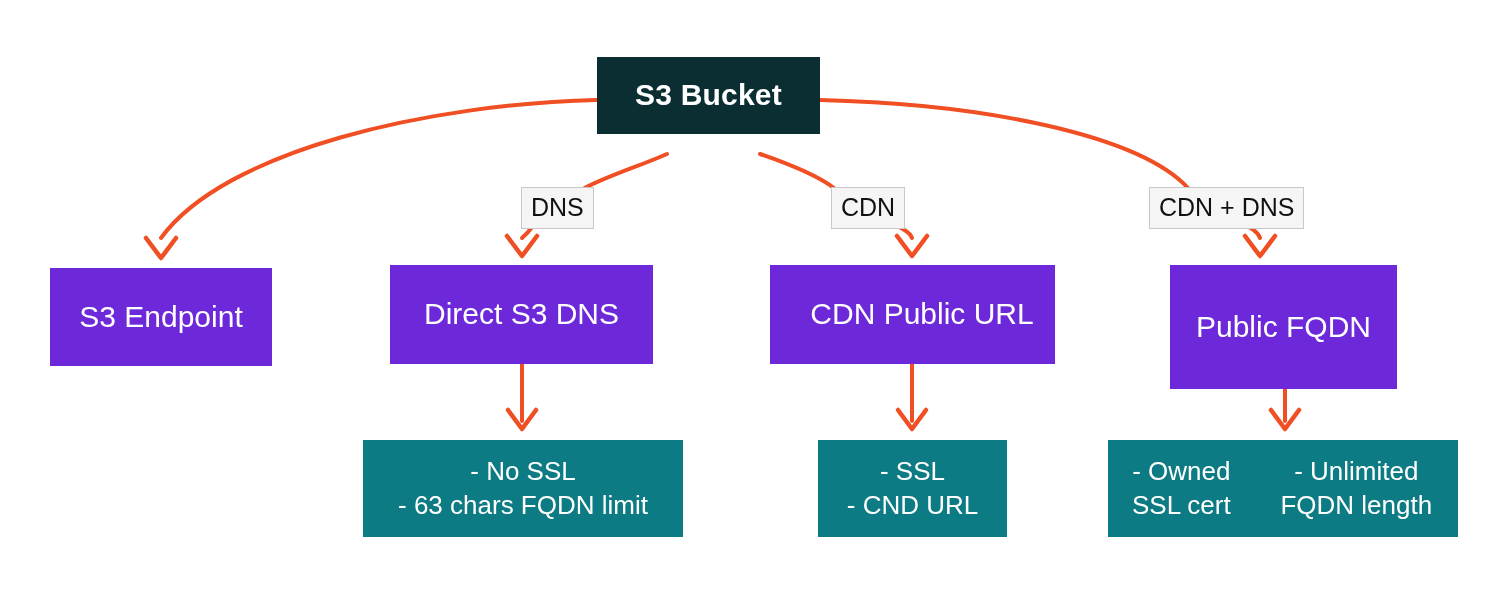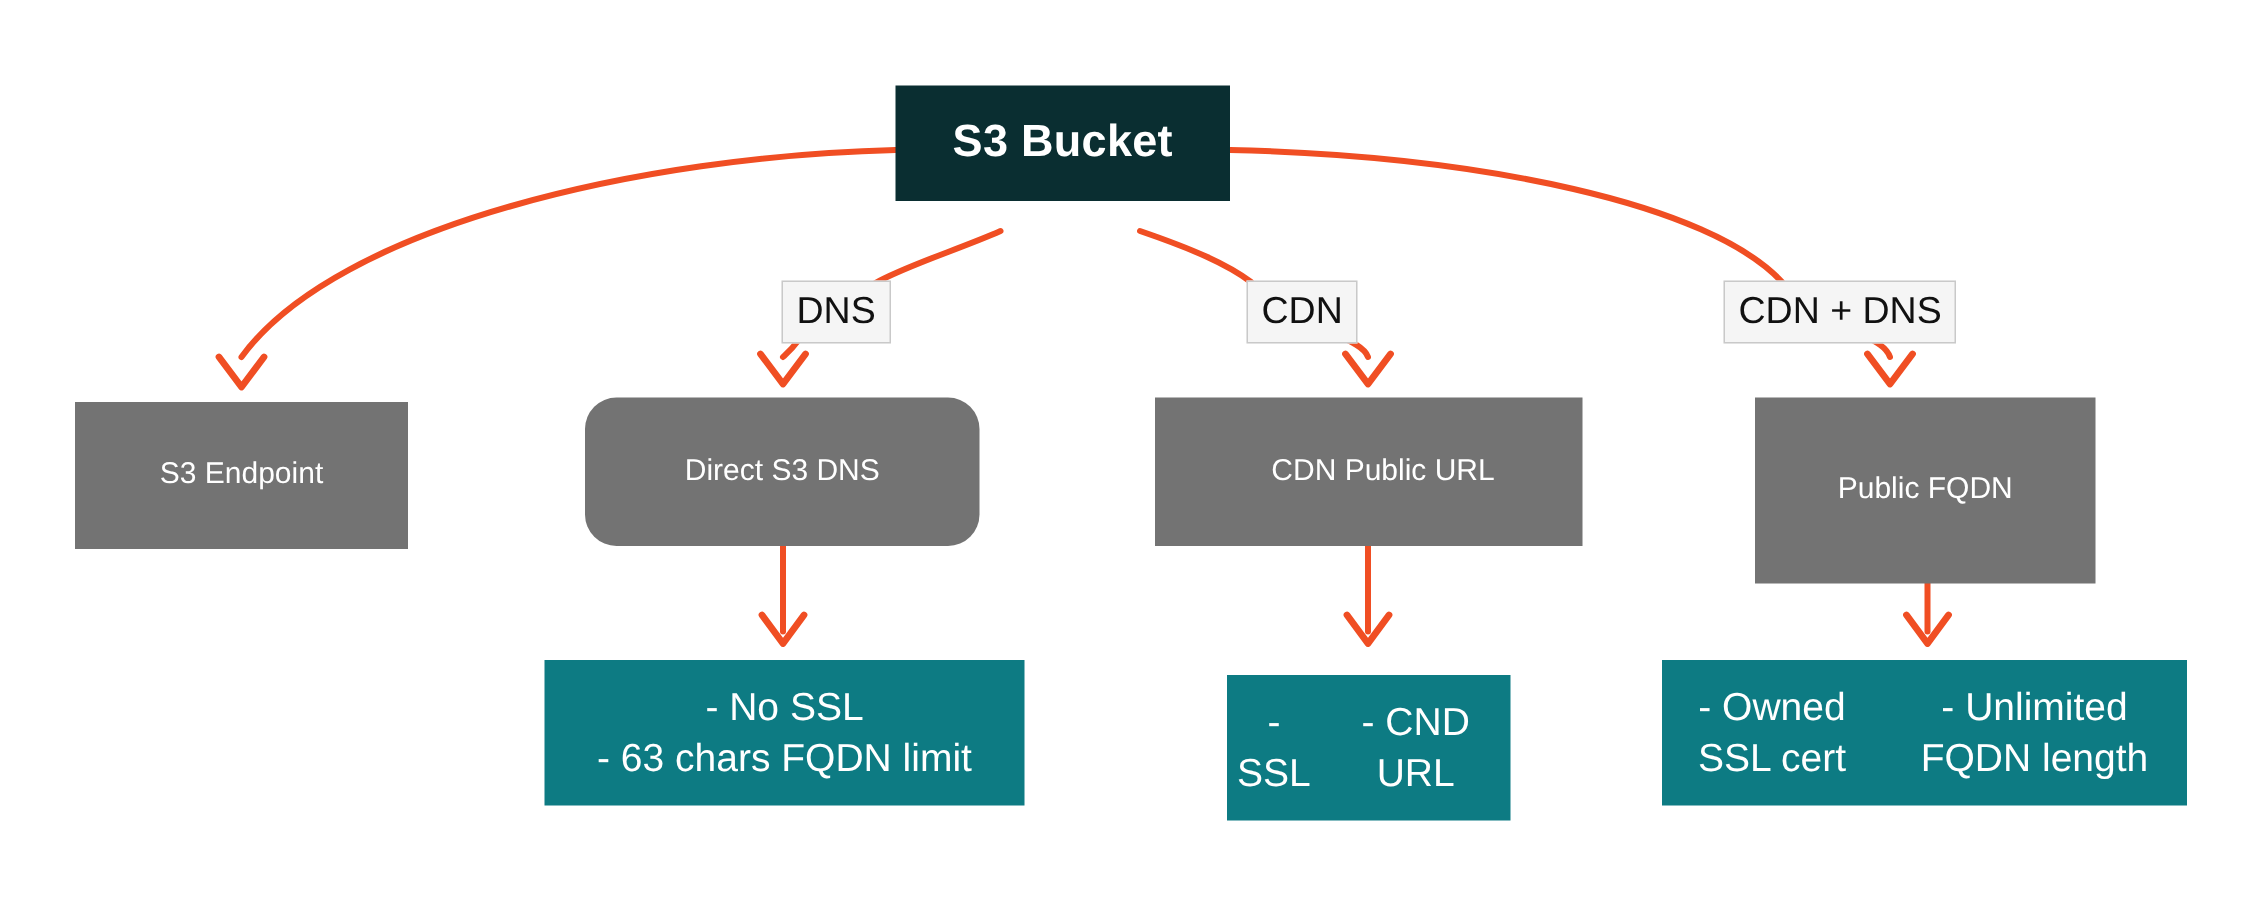--- a/index.html
+++ b/index.html
@@ -38,23 +38,23 @@
     line-height: 1.28;
     z-index: 3;
   }
   .node-root {
     background: #0a2e31;
     font-weight: bold;
     font-size: 30px;
     letter-spacing: 0.2px;
   }
   .node-mid {
-    background: #737373;
+    background: #6d28d9;
     font-weight: normal;
-    font-size: 20px;
+    font-size: 30px;
   }
   .node-leaf {
     background: #0d7b83;
     font-weight: normal;
     font-size: 26px;
   }
   .node-label-text {
     display: block;
     white-space: pre-line;
   }
@@ -104,38 +104,38 @@
   </svg>
 
   <div class="node node-root" style="left:597px; top:57px; width:223px; height:77px;">
     <span class="node-label-text">S3 Bucket</span>
   </div>
 
   <div class="node node-mid" style="left:50px; top:268px; width:222px; height:98px;">
     <span class="node-label-text">S3 Endpoint</span>
   </div>
 
-  <div class="node node-mid" style="left:390px; top:265px; width:263px; height:99px;border-radius:21px;">
+  <div class="node node-mid" style="left:390px; top:265px; width:263px; height:99px;">
     <span class="node-label-text">Direct S3 DNS</span>
   </div>
 
   <div class="node node-mid" style="left:770px; top:265px; width:285px; height:99px;padding-left:19px;">
     <span class="node-label-text">CDN Public URL</span>
   </div>
 
   <div class="node node-mid" style="left:1170px; top:265px; width:227px; height:124px;">
     <span class="node-label-text">Public FQDN</span>
   </div>
 
   <div class="node node-leaf" style="left:363px; top:440px; width:320px; height:97px; flex-direction:column;">
     <span class="node-label-text">- No SSL</span>
     <span class="node-label-text">- 63 chars FQDN limit</span>
   </div>
 
-  <div class="node node-leaf" style="left:818px; top:450px; width:189px; height:97px; flex-direction:row;">
+  <div class="node node-leaf" style="left:818px; top:440px; width:189px; height:97px; flex-direction:column;">
     <span class="node-label-text">- SSL</span>
     <span class="node-label-text">- CND URL</span>
   </div>
 
   <div class="node node-leaf" style="left:1108px; top:440px; width:350px; height:97px; flex-direction:row;">
     <span class="node-label-text">- Owned SSL cert</span>
     <span class="node-label-text">- Unlimited FQDN length</span>
   </div>
 
   <div class="edge-label" style="left:521px; top:187px;">

